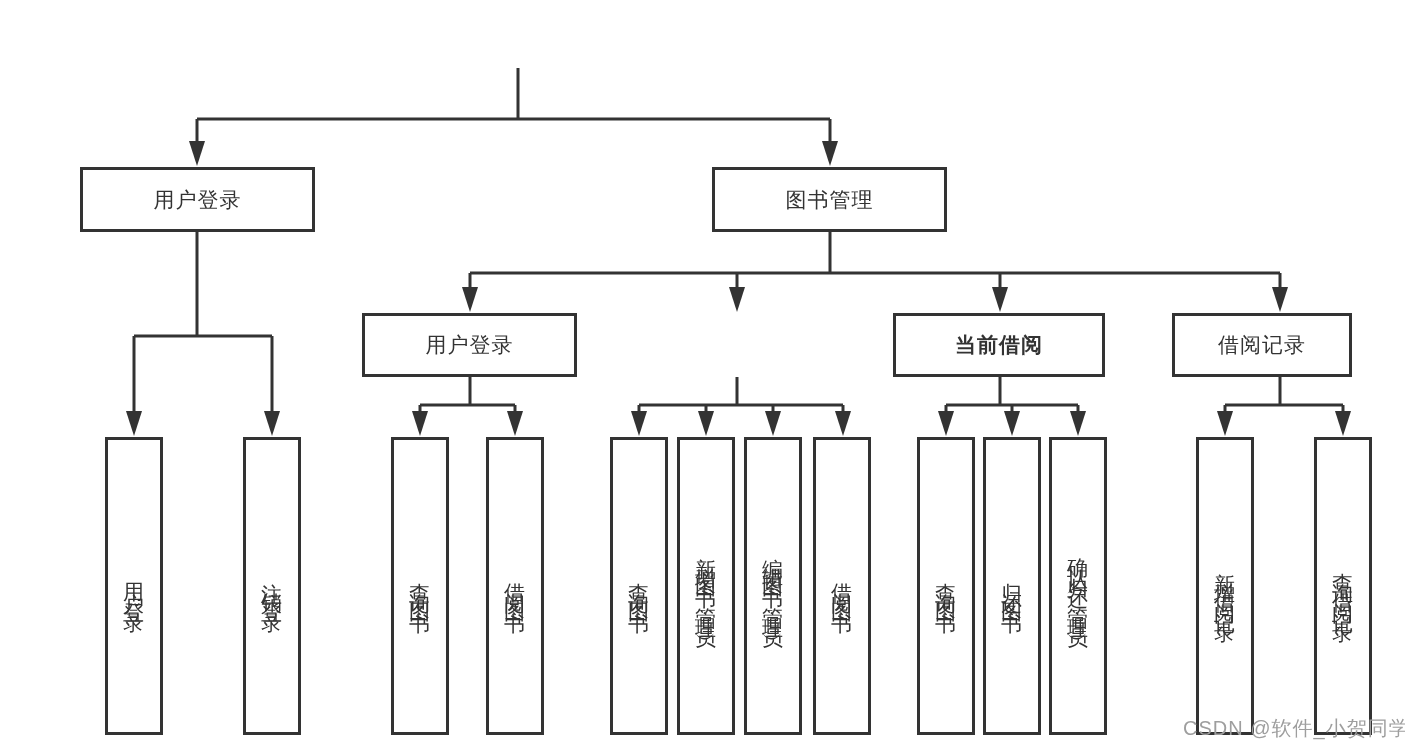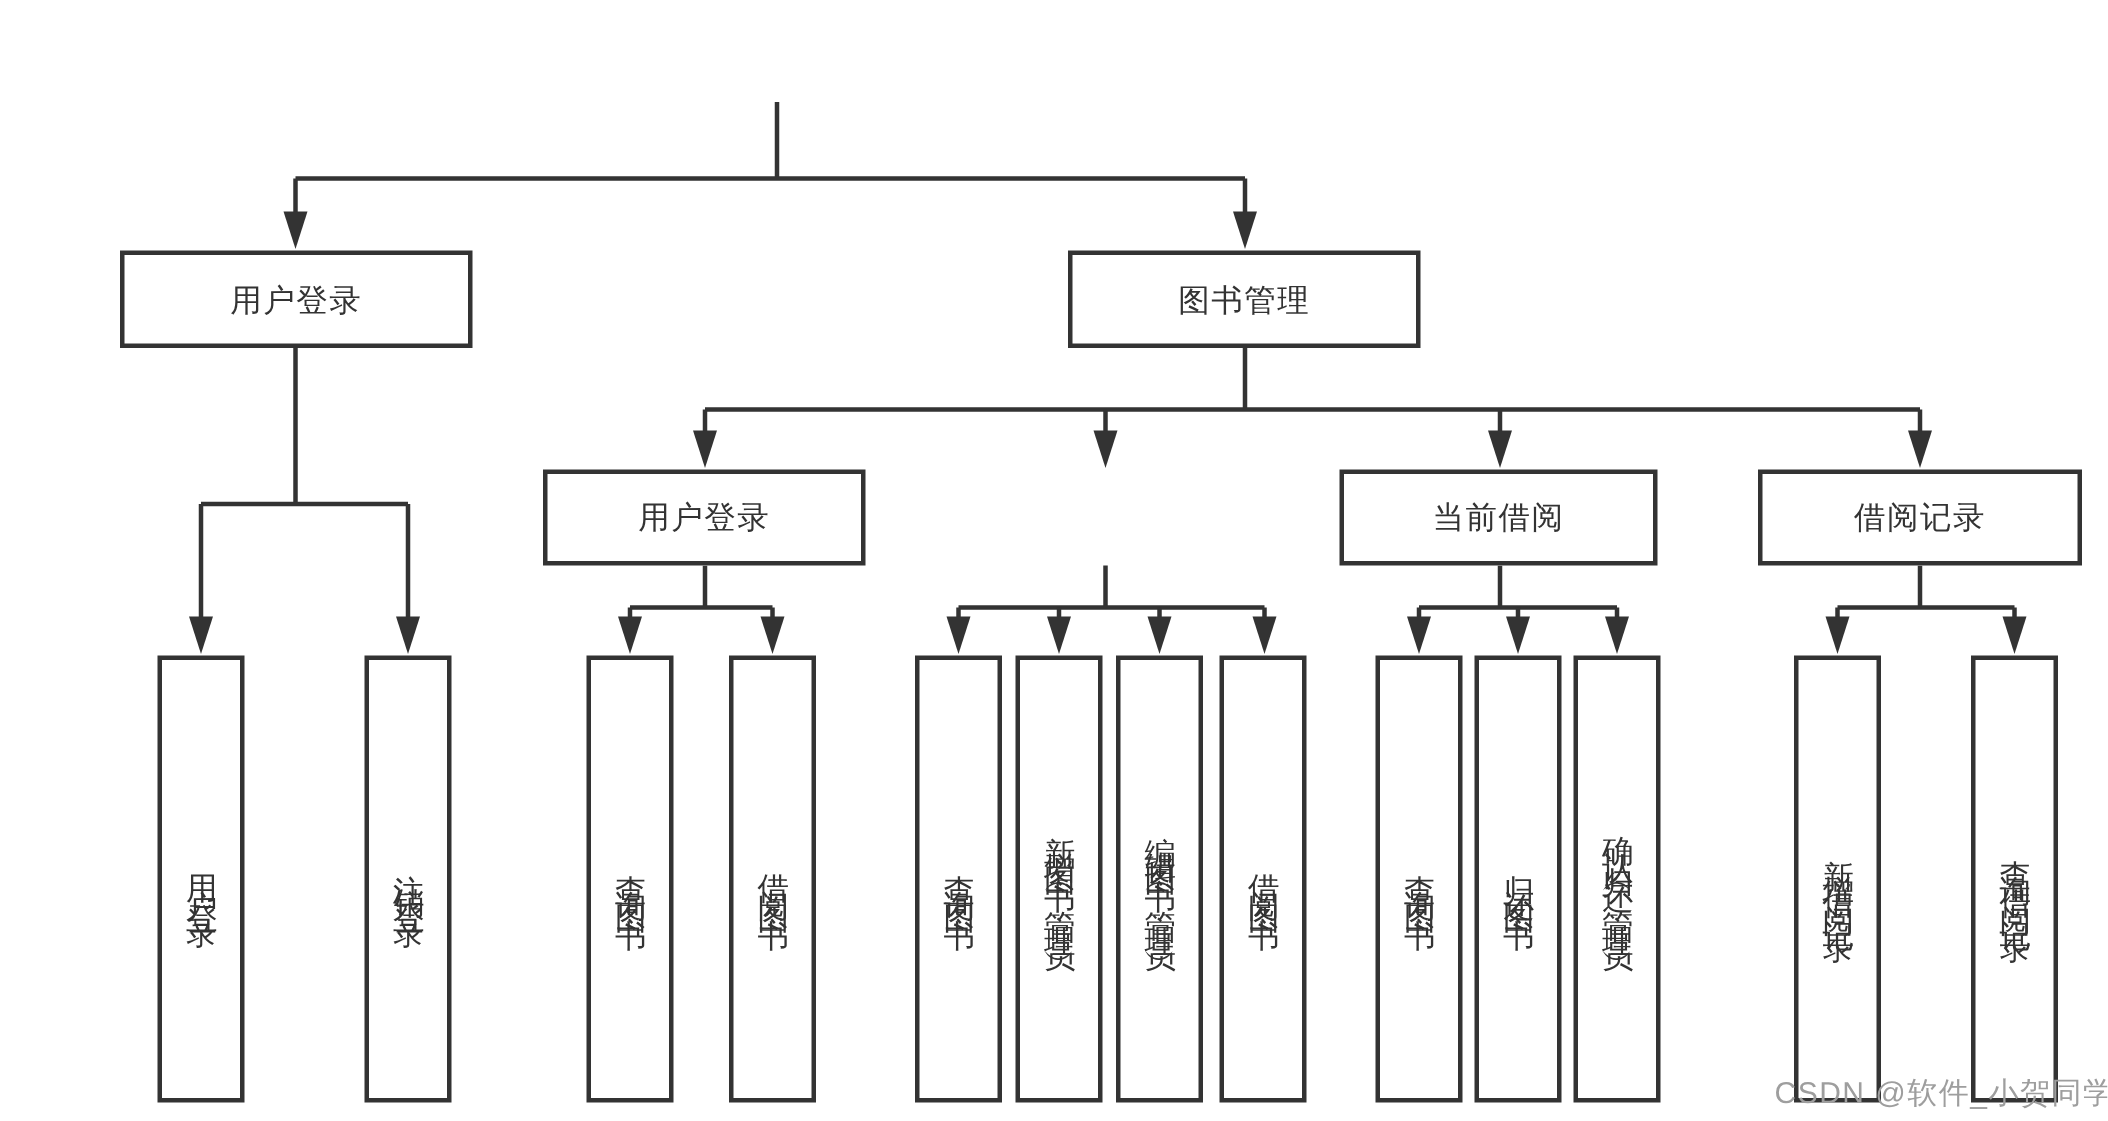--- a/index.html
+++ b/index.html
@@ -107,24 +107,24 @@
   <div class="node" style="left:80px;top:167px;width:235px;height:65px;">
     <span class="lbl">用户登录</span>
   </div>
   <div class="node" style="left:712px;top:167px;width:235px;height:65px;align-items:center;">
     <span class="lbl">图书管理</span>
   </div>
 
   <div class="node" style="left:362px;top:313px;width:215px;height:64px;">
     <span class="lbl">用户登录</span>
   </div>
-  <div class="node" style="left:893px;top:313px;width:212px;height:64px;">
+  <div class="node" style="left:893px;top:313px;width:212px;height:64px;font-weight:bold;">
     <span class="lbl">当前借阅</span>
   </div>
-  <div class="node" style="left:1172px;top:313px;width:216px;height:64px;">
+  <div class="node" style="left:1172px;top:313px;width:180px;height:64px;">
     <span class="lbl">借阅记录</span>
   </div>
 
   <div class="node vnode" style="left:105px;">
     <span class="lbl">用户登录</span>
   </div>
   <div class="node vnode" style="left:243px;">
     <span class="lbl">注销登录</span>
   </div>
 

